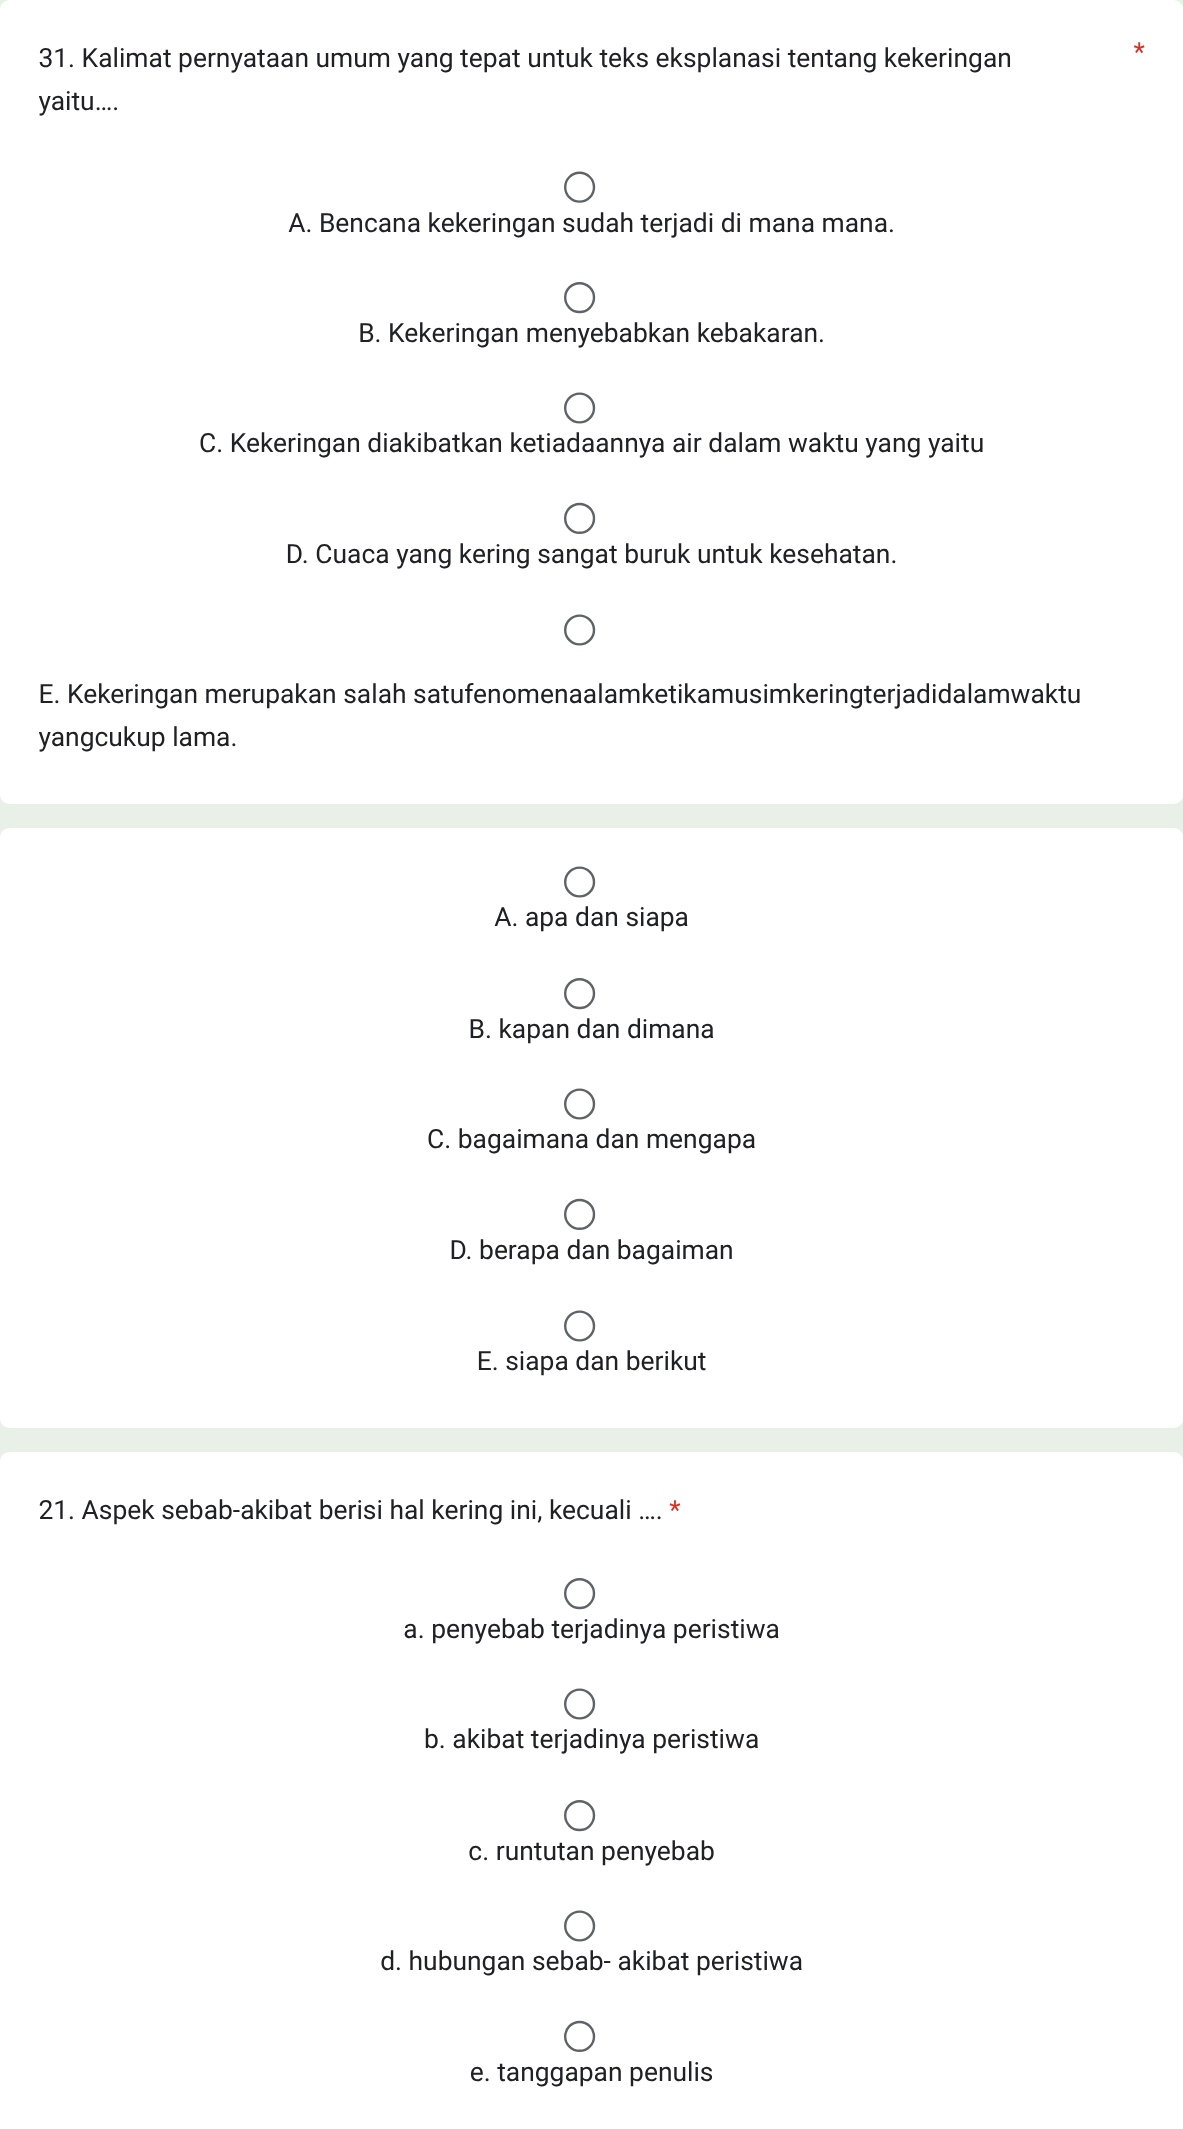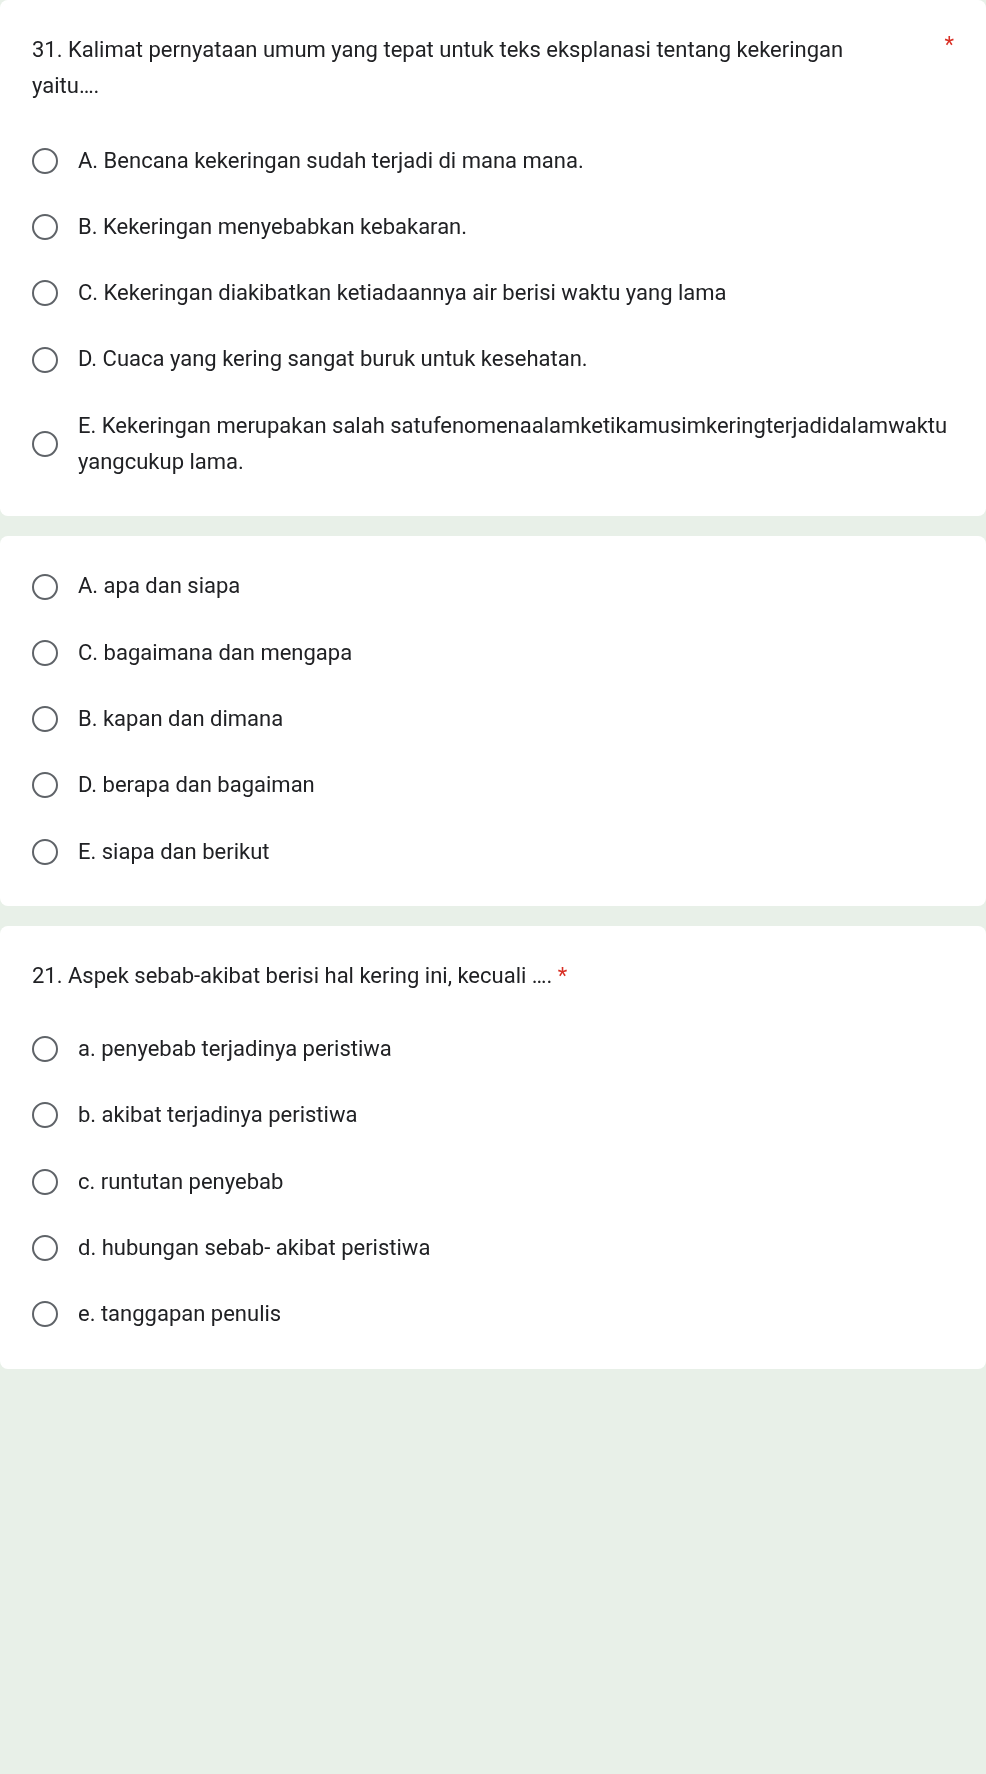--- a/index.html
+++ b/index.html
@@ -43,25 +43,27 @@
       line-height: 1.6;
       margin-bottom: 38px;
     }
     .required-inline {
       color: #d93025;
     }
     .option-row {
       display: flex;
       align-items: center;
       margin-bottom: 30px;
+      flex-direction: column;
     }
     .option-row:last-child {
       margin-bottom: 0;
     }
     .option-row-multiline {
+      gap: 24px;
     }
     .radio-circle {
       width: 26px;
       height: 26px;
       border: 2.5px solid #5f6368;
       border-radius: 50%;
       flex-shrink: 0;
       margin-right: 20px;
     }
     .option-text {
@@ -84,44 +86,44 @@
   <div class="option-row">
     <div class="radio-circle"></div>
     <div class="option-text">A. Bencana kekeringan sudah terjadi di mana  mana.</div>
   </div>
   <div class="option-row">
     <div class="radio-circle"></div>
     <div class="option-text">B. Kekeringan menyebabkan kebakaran.</div>
   </div>
   <div class="option-row">
     <div class="radio-circle"></div>
-    <div class="option-text">C. Kekeringan diakibatkan ketiadaannya air berisi waktu yang lama</div>
+    <div class="option-text">C. Kekeringan diakibatkan ketiadaannya air dalam waktu yang yaitu</div>
   </div>
   <div class="option-row">
     <div class="radio-circle"></div>
     <div class="option-text">D. Cuaca yang kering sangat buruk untuk kesehatan.</div>
   </div>
   <div class="option-row option-row-multiline">
     <div class="radio-circle"></div>
     <div class="option-text">E. Kekeringan merupakan salah satufenomenaalamketikamusimkeringterjadidalamwaktu  yangcukup lama.</div>
   </div>
 </div>
 
 <div class="card">
   <div class="option-row">
     <div class="radio-circle"></div>
     <div class="option-text">A.  apa dan siapa</div>
   </div>
   <div class="option-row">
     <div class="radio-circle"></div>
-    <div class="option-text">C.  bagaimana dan mengapa</div>
+    <div class="option-text">B.  kapan dan dimana</div>
   </div>
   <div class="option-row">
     <div class="radio-circle"></div>
-    <div class="option-text">B.  kapan dan dimana</div>
+    <div class="option-text">C.  bagaimana dan mengapa</div>
   </div>
   <div class="option-row">
     <div class="radio-circle"></div>
     <div class="option-text">D.  berapa dan bagaiman</div>
   </div>
   <div class="option-row">
     <div class="radio-circle"></div>
     <div class="option-text">E.   siapa dan berikut</div>
   </div>
 </div>

